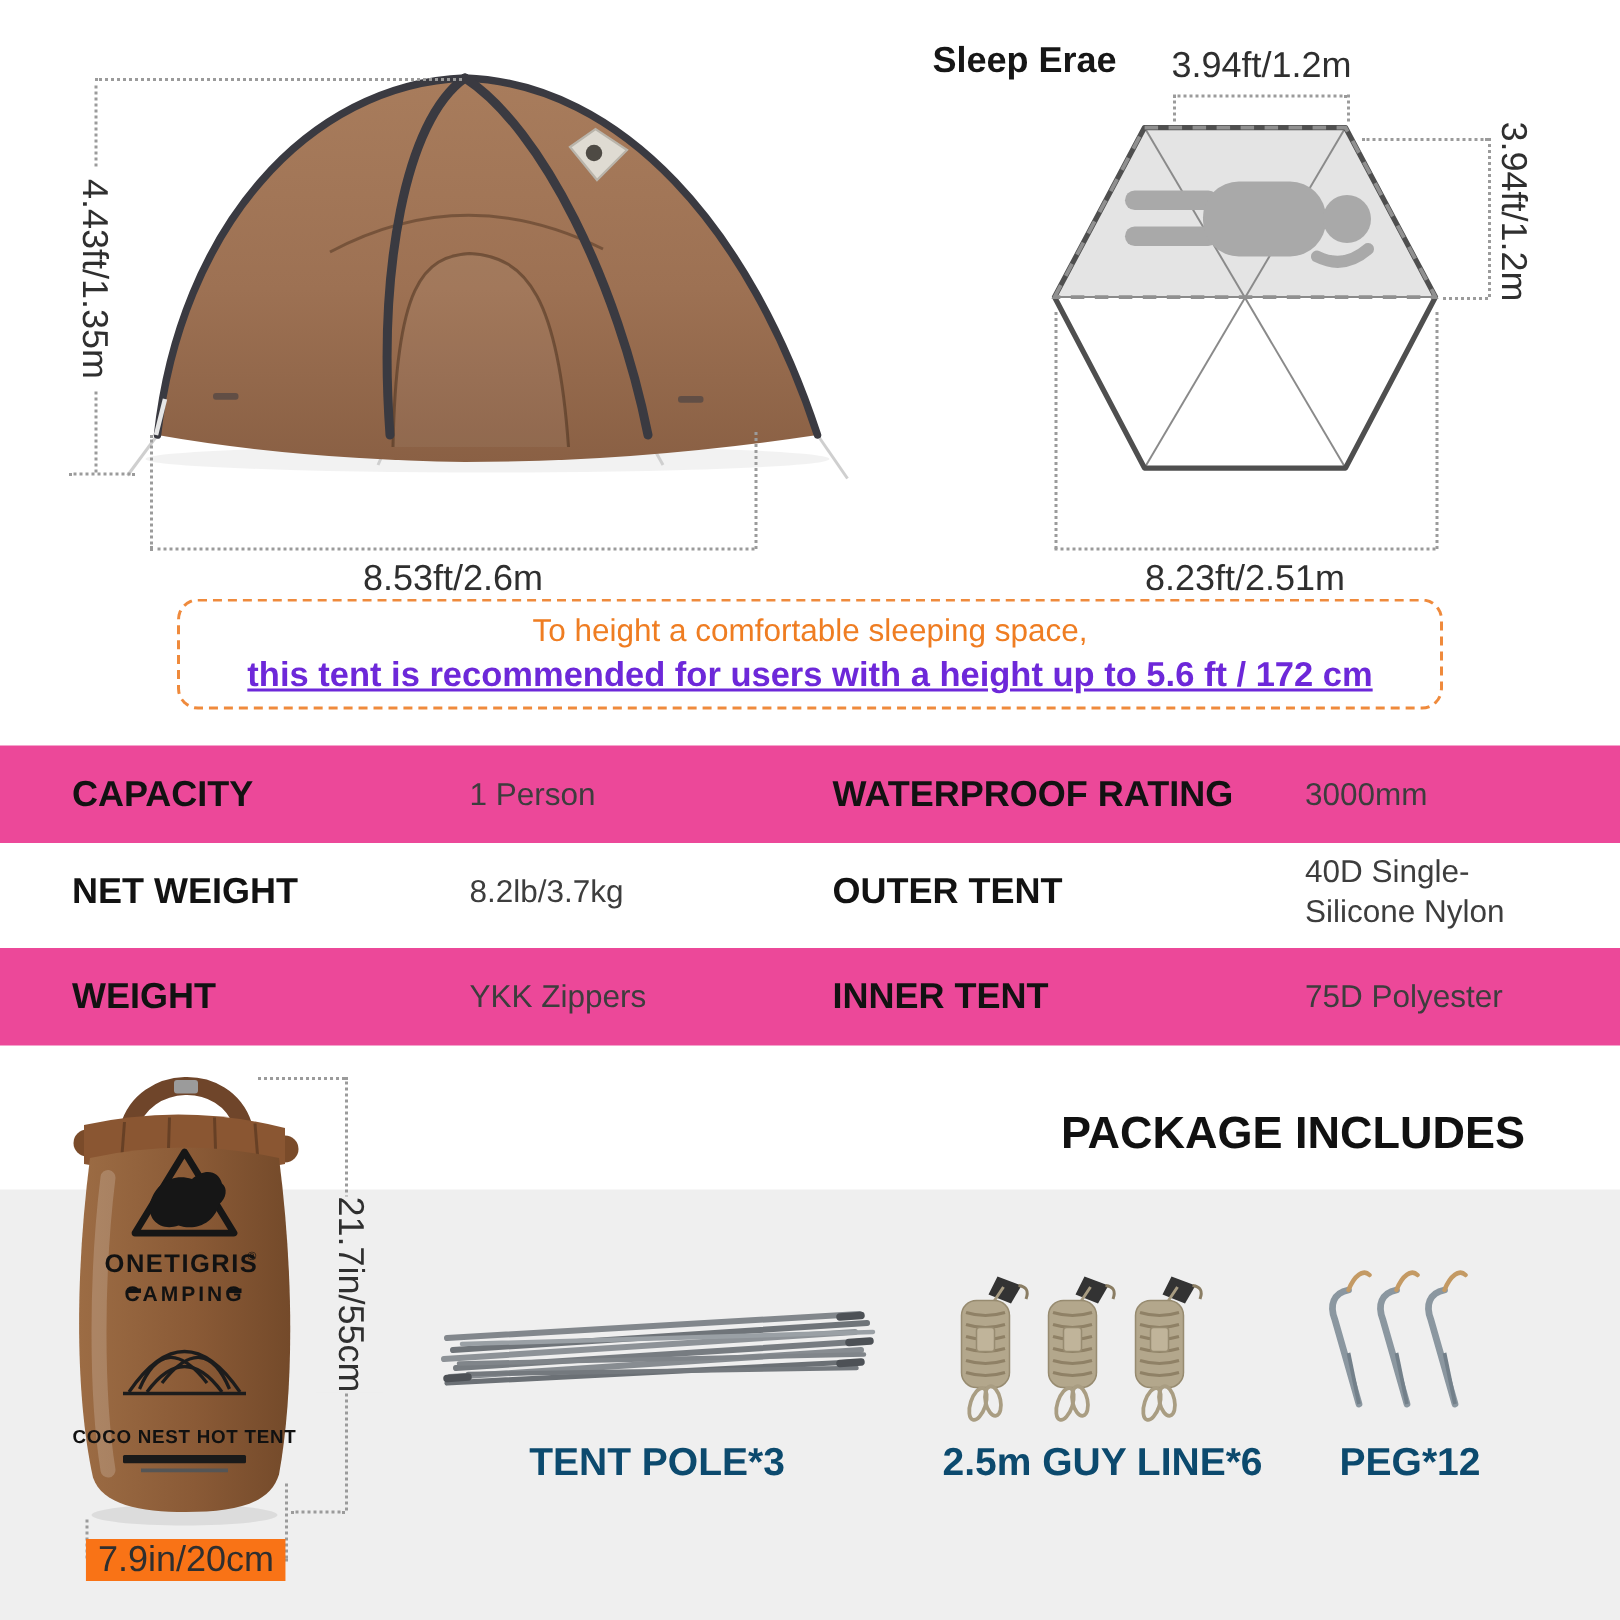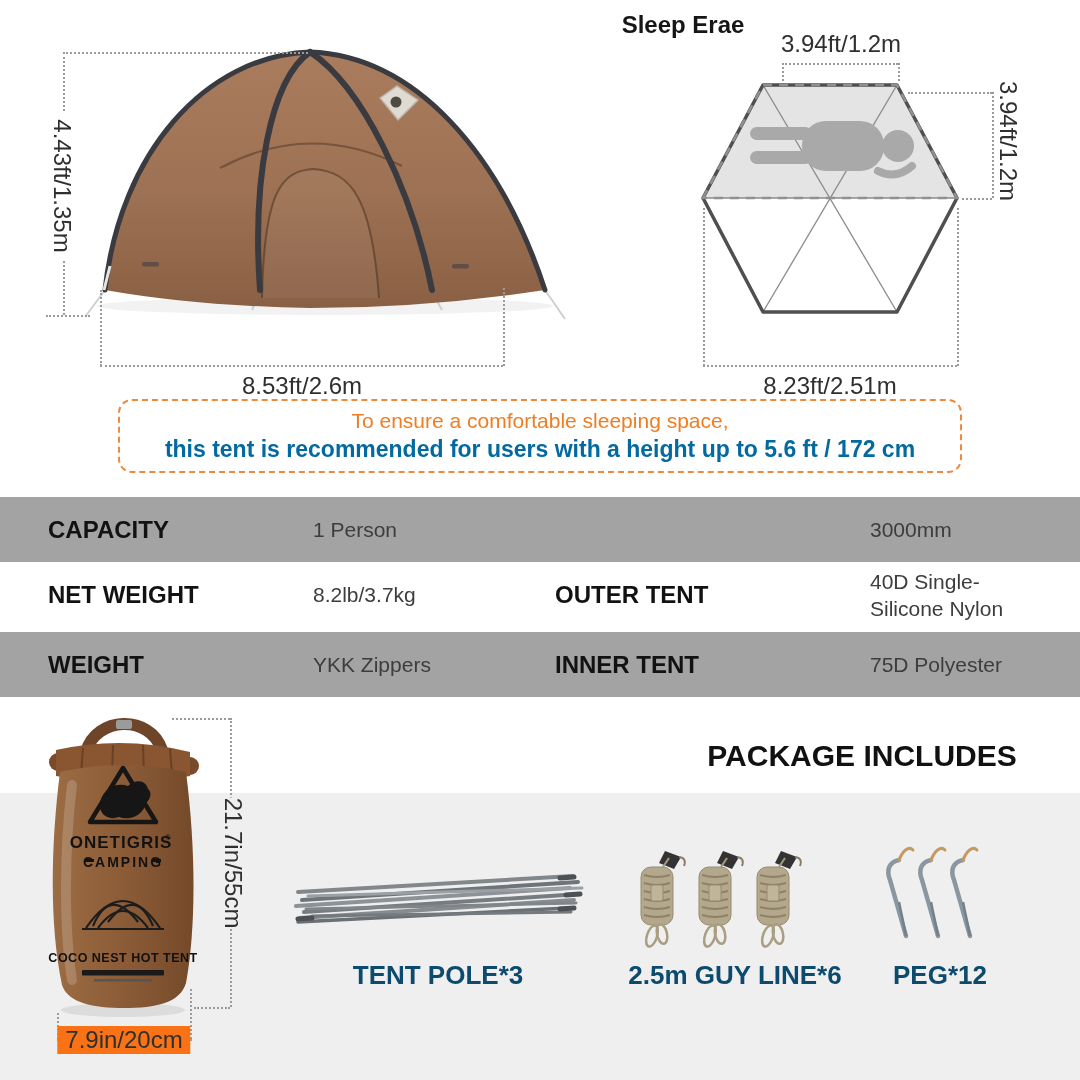--- a/index.html
+++ b/index.html
@@ -20,24 +20,24 @@
   .dim-label.vert.on-band{background:#efefef;}
   .dim-label.on-band{background:#f97316;padding:0 8px;}
   .sleep-title{position:absolute;font-size:24px;font-weight:bold;color:#161616;white-space:nowrap;transform:translate(-50%,-50%);}
   
   .notice{
     position:absolute;left:118px;top:399px;width:844px;height:74px;
     border:2px dashed #ef8a3c;border-radius:14px;box-sizing:border-box;
     display:flex;flex-direction:column;align-items:center;justify-content:center;gap:3px;
   }
   .notice .l1{font-size:21px;color:#ef7d22;}
-  .notice .l2{font-size:23px;font-weight:bold;color:#0369a1;}
+  .notice .l2{font-size:23px;font-weight:bold;color:#6d28d9;text-decoration:underline;}
   
   .spec-row{position:absolute;left:0;width:1080px;}
-  .spec-row.gray{background:#a3a3a3;}
+  .spec-row.gray{background:#ec4899;}
   .spec-cell{position:absolute;top:50%;transform:translateY(-50%);white-space:pre-line;}
   .spec-label{font-weight:bold;font-size:24px;color:#121212;}
   .spec-value{font-size:21px;color:#3d3d3d;line-height:1.3;}
   
   .band{position:absolute;left:0;top:793px;width:1080px;height:287px;background:#efefef;}
   .pkg-title{position:absolute;left:862px;top:756px;transform:translate(-50%,-50%);font-size:30px;font-weight:bold;color:#111;white-space:nowrap;}
   .item-label{position:absolute;transform:translate(-50%,-50%);font-size:26px;font-weight:bold;color:#0c4a6e;white-space:nowrap;}
 </style>
 </head>
 <body>
@@ -111,44 +111,45 @@
 
     <g fill="#a9a9a9">
       <rect x="60" y="52" width="62" height="13" rx="6.5"></rect>
       <rect x="60" y="76" width="62" height="13" rx="6.5"></rect>
       <rect x="112" y="46" width="82" height="50" rx="24"></rect>
       <circle cx="208" cy="71" r="16"></circle>
       <path d="M 188 96 q 18 9 34 -5" fill="none" stroke="#a9a9a9" stroke-width="8" stroke-linecap="round"></path>
     </g>
   </svg>
 
-  <div class="sleep-title" style="left:683px;top:25px;">Sleep Erae</div>
+  <div class="sleep-title" style="left:683px;top:41px;">Sleep Erae</div>
   <div class="dim-label" style="left:841px;top:44px;">3.94ft/1.2m</div>
   <div class="dim-h" style="left:782px;top:63px;width:116px;"></div>
   <div class="dim-v" style="left:782px;top:63px;height:18px;"></div>
   <div class="dim-v" style="left:898px;top:63px;height:18px;"></div>
 
   <div class="dim-h" style="left:908px;top:92px;width:84px;"></div>
   <div class="dim-h" style="left:962px;top:198px;width:30px;"></div>
   <div class="dim-v" style="left:992px;top:92px;height:106px;"></div>
   <div class="dim-label vert" style="left:1008px;top:141px;">3.94ft/1.2m</div>
 
   <div class="dim-v" style="left:703px;top:208px;height:158px;"></div>
   <div class="dim-v" style="left:957px;top:208px;height:158px;"></div>
   <div class="dim-h" style="left:703px;top:365px;width:254px;"></div>
   <div class="dim-label on-line" style="left:830px;top:366px;text-align:center;">8.23ft/2.51m</div>
 
   <div class="notice">
-    <div class="l1">To ensure a comfortable sleeping space,</div>
+    <div class="l1">To height a comfortable sleeping space,</div>
     <div class="l2">this tent is recommended for users with a height up to 5.6 ft / 172 cm</div>
   </div>
 
   <div class="spec-row gray" style="top:497px;height:65px;">
     <span class="spec-cell spec-label" style="left:48px;">CAPACITY</span>
     <span class="spec-cell spec-value" style="left:313px;">1 Person</span>
+    <span class="spec-cell spec-label" style="left:555px;">WATERPROOF RATING</span>
     <span class="spec-cell spec-value" style="left:870px;">3000mm</span>
   </div>
   <div class="spec-row" style="top:562px;height:66px;">
     <span class="spec-cell spec-label" style="left:48px;">NET WEIGHT</span>
     <span class="spec-cell spec-value" style="left:313px;">8.2lb/3.7kg</span>
     <span class="spec-cell spec-label" style="left:555px;">OUTER TENT</span>
     <span class="spec-cell spec-value" style="left:870px;">40D Single-
 Silicone Nylon</span>
   </div>
   <div class="spec-row gray" style="top:632px;height:65px;">

